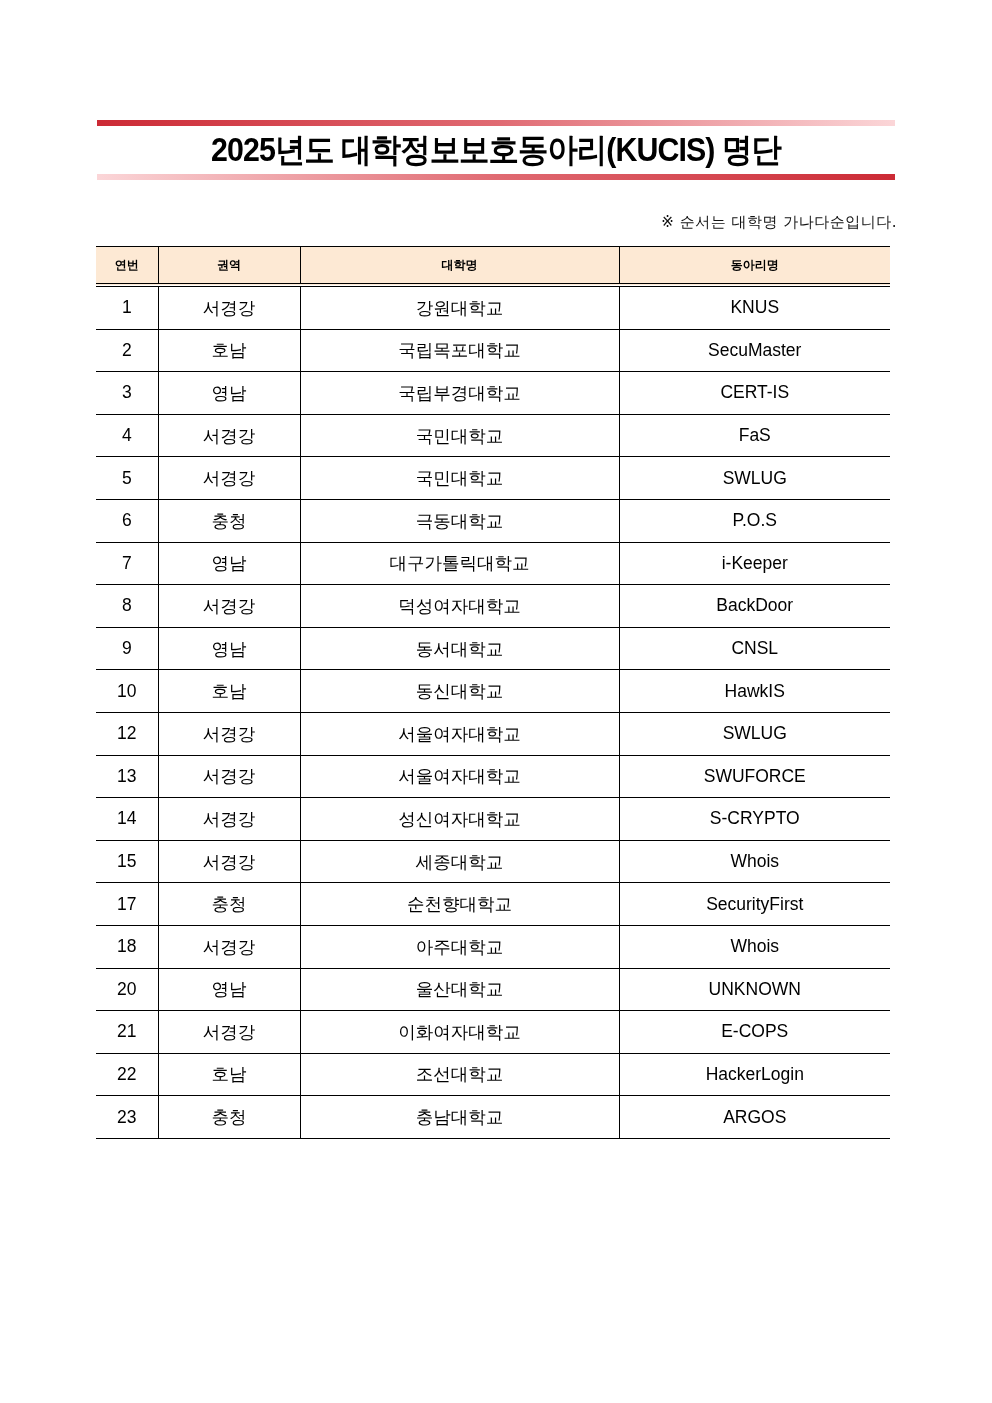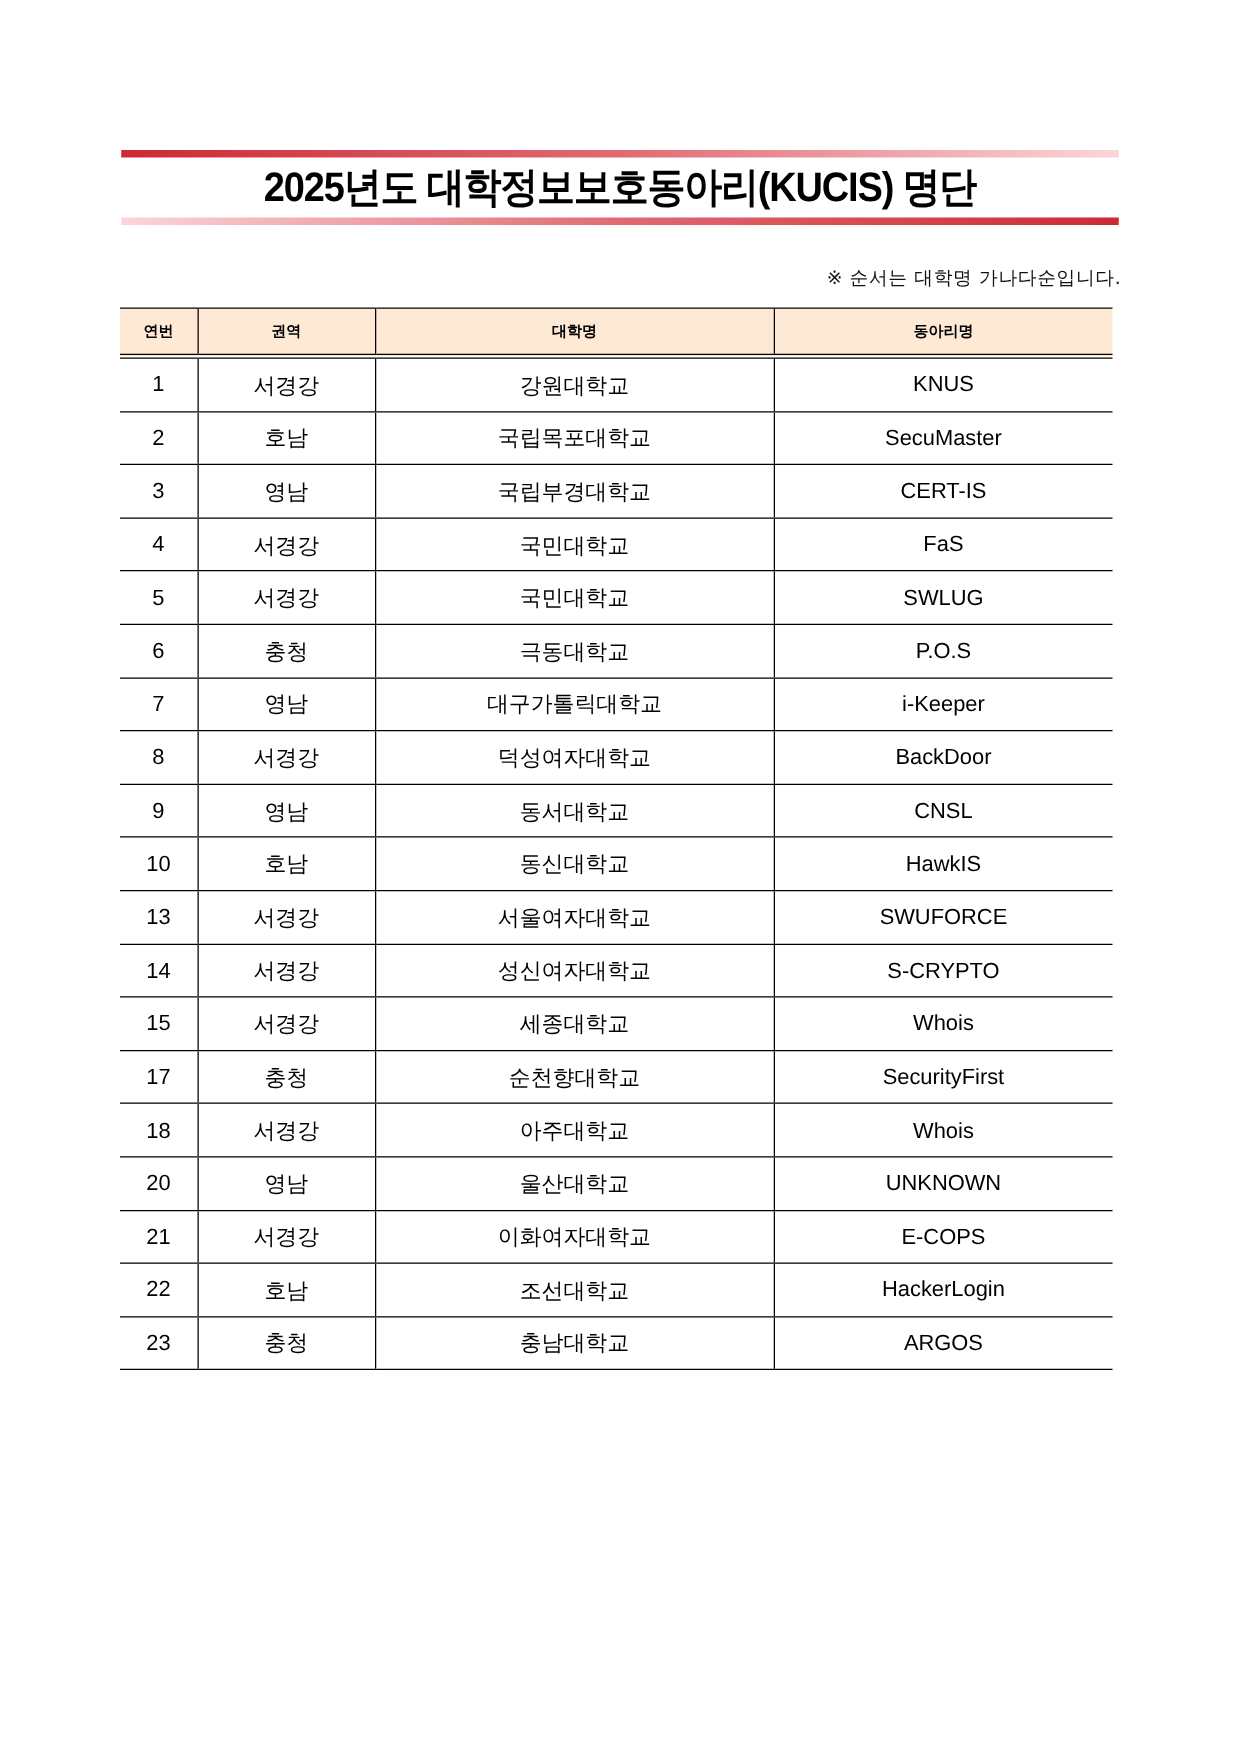--- a/index.html
+++ b/index.html
@@ -107,20 +107,26 @@
         <td class="uni">동서대학교</td>
         <td class="club">CNSL</td>
       </tr>
       <tr>
         <td class="num">10</td>
         <td class="region">호남</td>
         <td class="uni">동신대학교</td>
         <td class="club">HawkIS</td>
       </tr>
       <tr>
+        <td class="num">12</td>
+        <td class="region">서경강</td>
+        <td class="uni">서울여자대학교</td>
+        <td class="club">SWLUG</td>
+      </tr>
+      <tr>
         <td class="num">13</td>
         <td class="region">서경강</td>
         <td class="uni">서울여자대학교</td>
         <td class="club">SWUFORCE</td>
       </tr>
       <tr>
         <td class="num">14</td>
         <td class="region">서경강</td>
         <td class="uni">성신여자대학교</td>
         <td class="club">S-CRYPTO</td>

